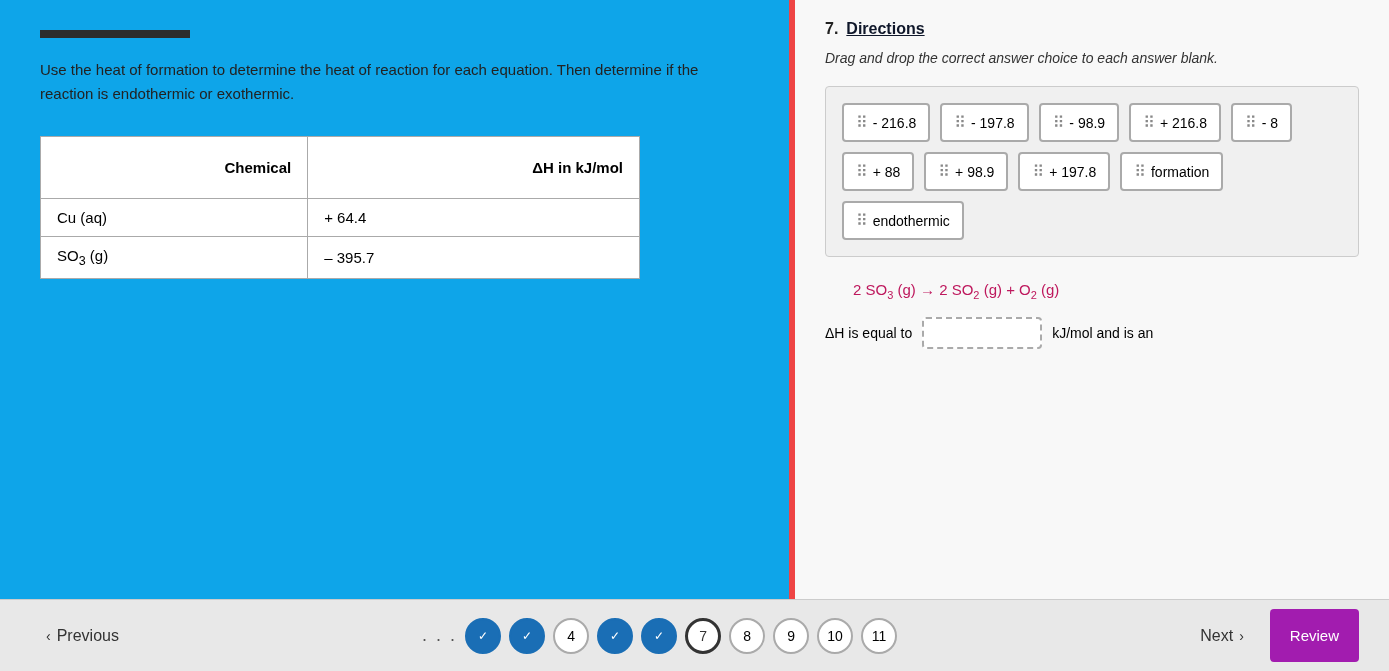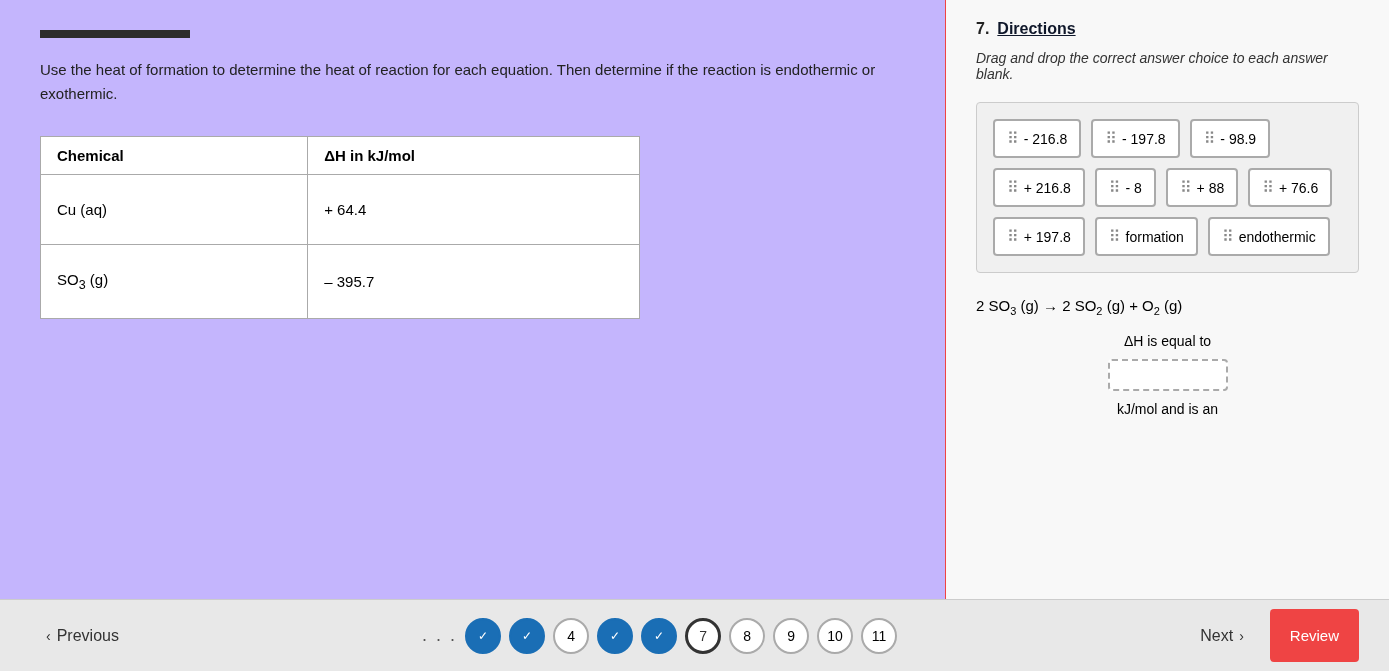--- a/index.html
+++ b/index.html
@@ -14,24 +14,24 @@
     }
 
     .main-content {
       display: flex;
       flex: 1;
       overflow: hidden;
     }
 
     
     .left-panel {
-      width: 946px;
-      background: #c4b5fd;
+      width: 795px;
+      background: #0ea5e9;
       padding: 30px 40px;
-      border-right: 1px solid #ef4444;
+      border-right: 6px solid #ef4444;
       flex-shrink: 0;
     }
 
     .left-panel .header-bar {
       background: #2c2c2c;
       height: 8px;
       width: 150px;
       margin-bottom: 20px;
     }
 
@@ -43,29 +43,29 @@
     }
 
     .chem-table {
       border-collapse: collapse;
       width: 600px;
       font-size: 15px;
     }
 
     .chem-table th {
       border: 1px solid #aaa;
-      padding: 10px 16px;
-      text-align: left;
+      padding: 22px 16px;
+      text-align: right;
       font-weight: bold;
       background: #fff;
     }
 
     .chem-table td {
       border: 1px solid #aaa;
-      padding: 26px 16px;
+      padding: 10px 16px;
       background: #fff;
     }
 
     
     .right-panel {
       flex: 1;
       background: #f8f8f8;
       padding: 20px 30px;
       overflow-y: auto;
     }
@@ -122,35 +122,35 @@
       letter-spacing: -1px;
     }
 
     
     .equation-section {
       margin-bottom: 16px;
     }
 
     .equation-text {
       font-size: 15px;
-      color: #000000;
+      color: #be185d;
       margin-bottom: 16px;
+      margin-left: 28px;
     }
 
     .equation-text sub {
       font-size: 11px;
     }
 
     .delta-h-line {
       display: flex;
       align-items: center;
       gap: 10px;
       margin-bottom: 6px;
       font-size: 14px;
-      flex-direction: column;
     }
 
     .answer-blank {
       display: inline-block;
       width: 120px;
       height: 32px;
       border: 2px dashed #aaa;
       border-radius: 4px;
       background: #fff;
       vertical-align: middle;
@@ -235,21 +235,21 @@
       display: flex;
       align-items: center;
       gap: 6px;
       font-size: 16px;
       color: #333;
       cursor: pointer;
       padding: 8px 16px;
     }
 
     .review-btn {
-      background: #ef4444;
+      background: #a21caf;
       color: #fff;
       padding: 18px 20px;
       border-radius: 4px;
       font-size: 15px;
       cursor: pointer;
       border: none;
       text-align: center;
     }
 
     .arrow-icon {
@@ -312,21 +312,21 @@
         <div class="chip" draggable="true">
           <span class="chip-dots">⠿</span>
           <span>- 8</span>
         </div>
         <div class="chip" draggable="true">
           <span class="chip-dots">⠿</span>
           <span>+ 88</span>
         </div>
         <div class="chip" draggable="true">
           <span class="chip-dots">⠿</span>
-          <span>+ 76.6</span>
+          <span>+ 98.9</span>
         </div>
         <div class="chip" draggable="true">
           <span class="chip-dots">⠿</span>
           <span>+ 197.8</span>
         </div>
         <div class="chip" draggable="true">
           <span class="chip-dots">⠿</span>
           <span>formation</span>
         </div>
         <div class="chip" draggable="true">

